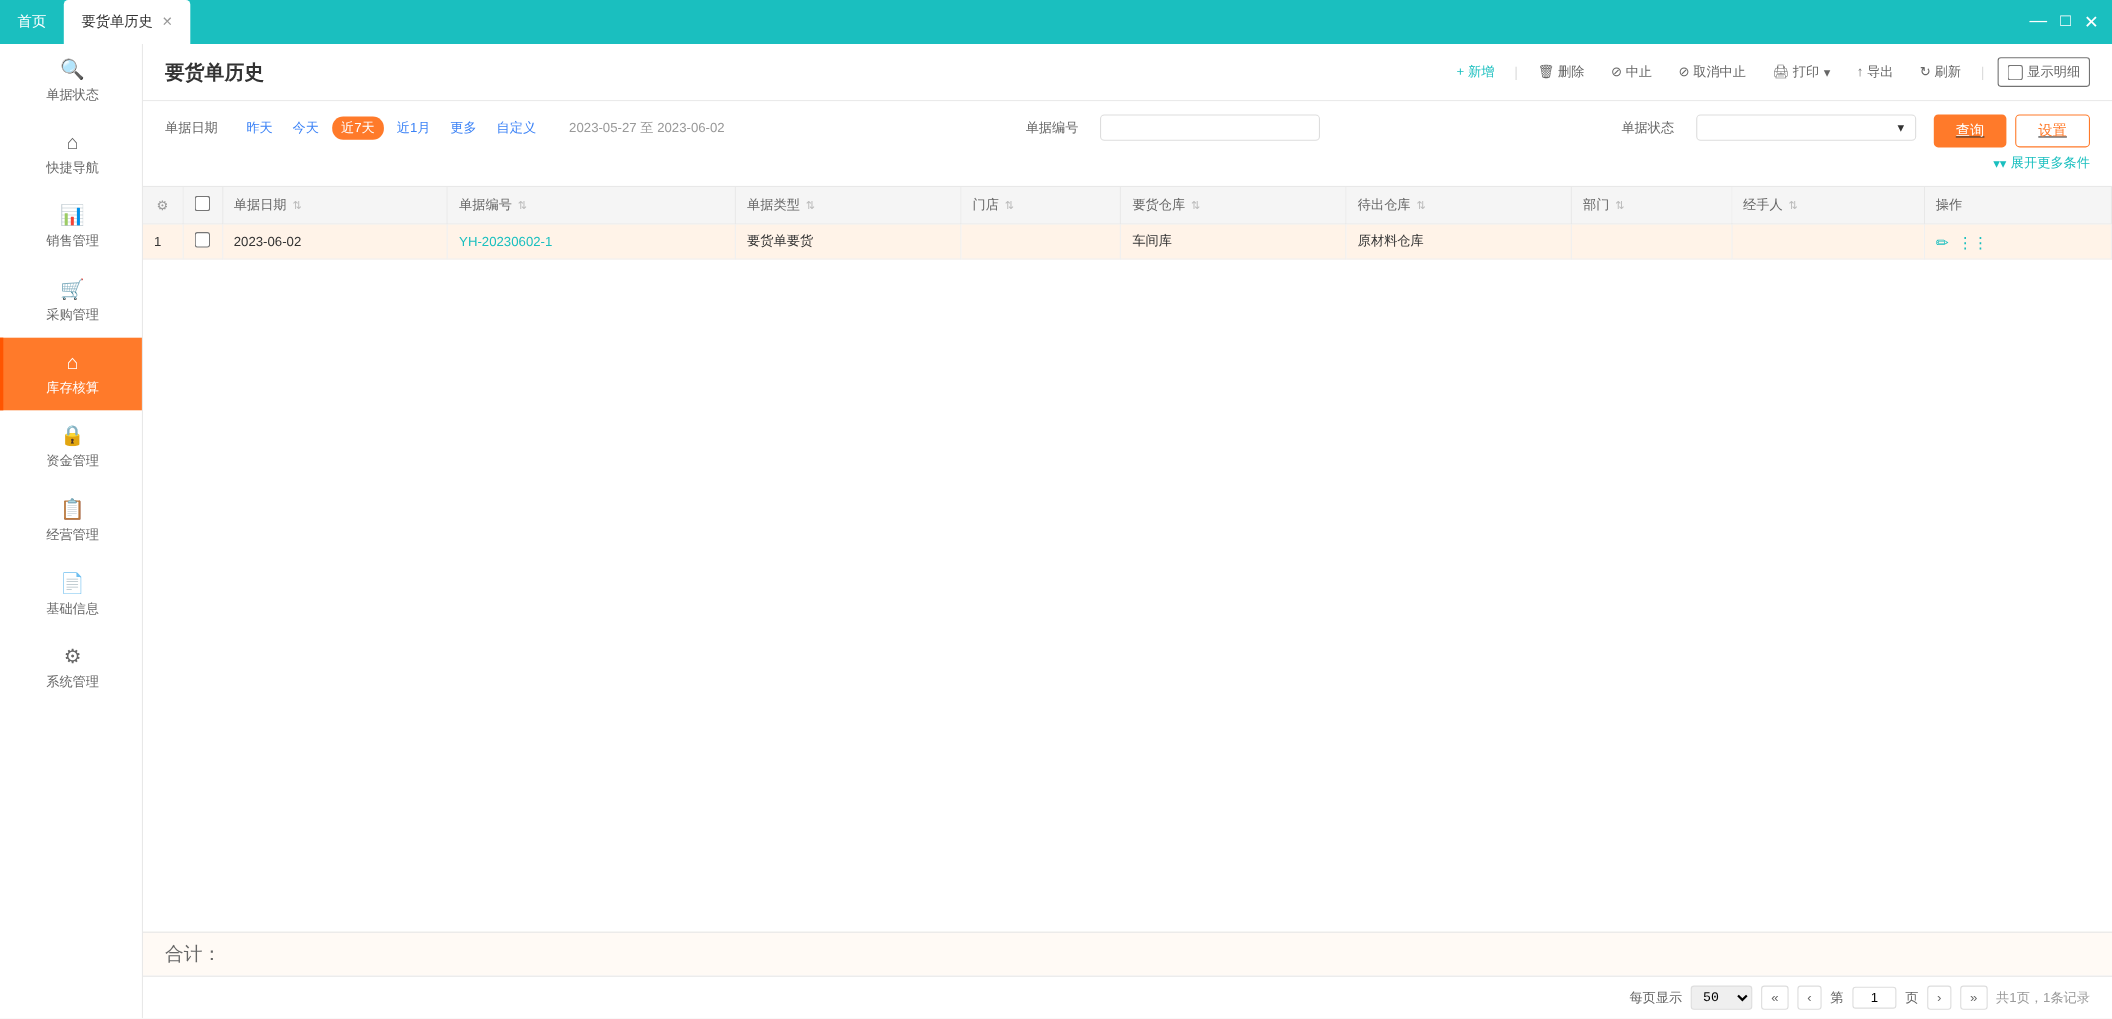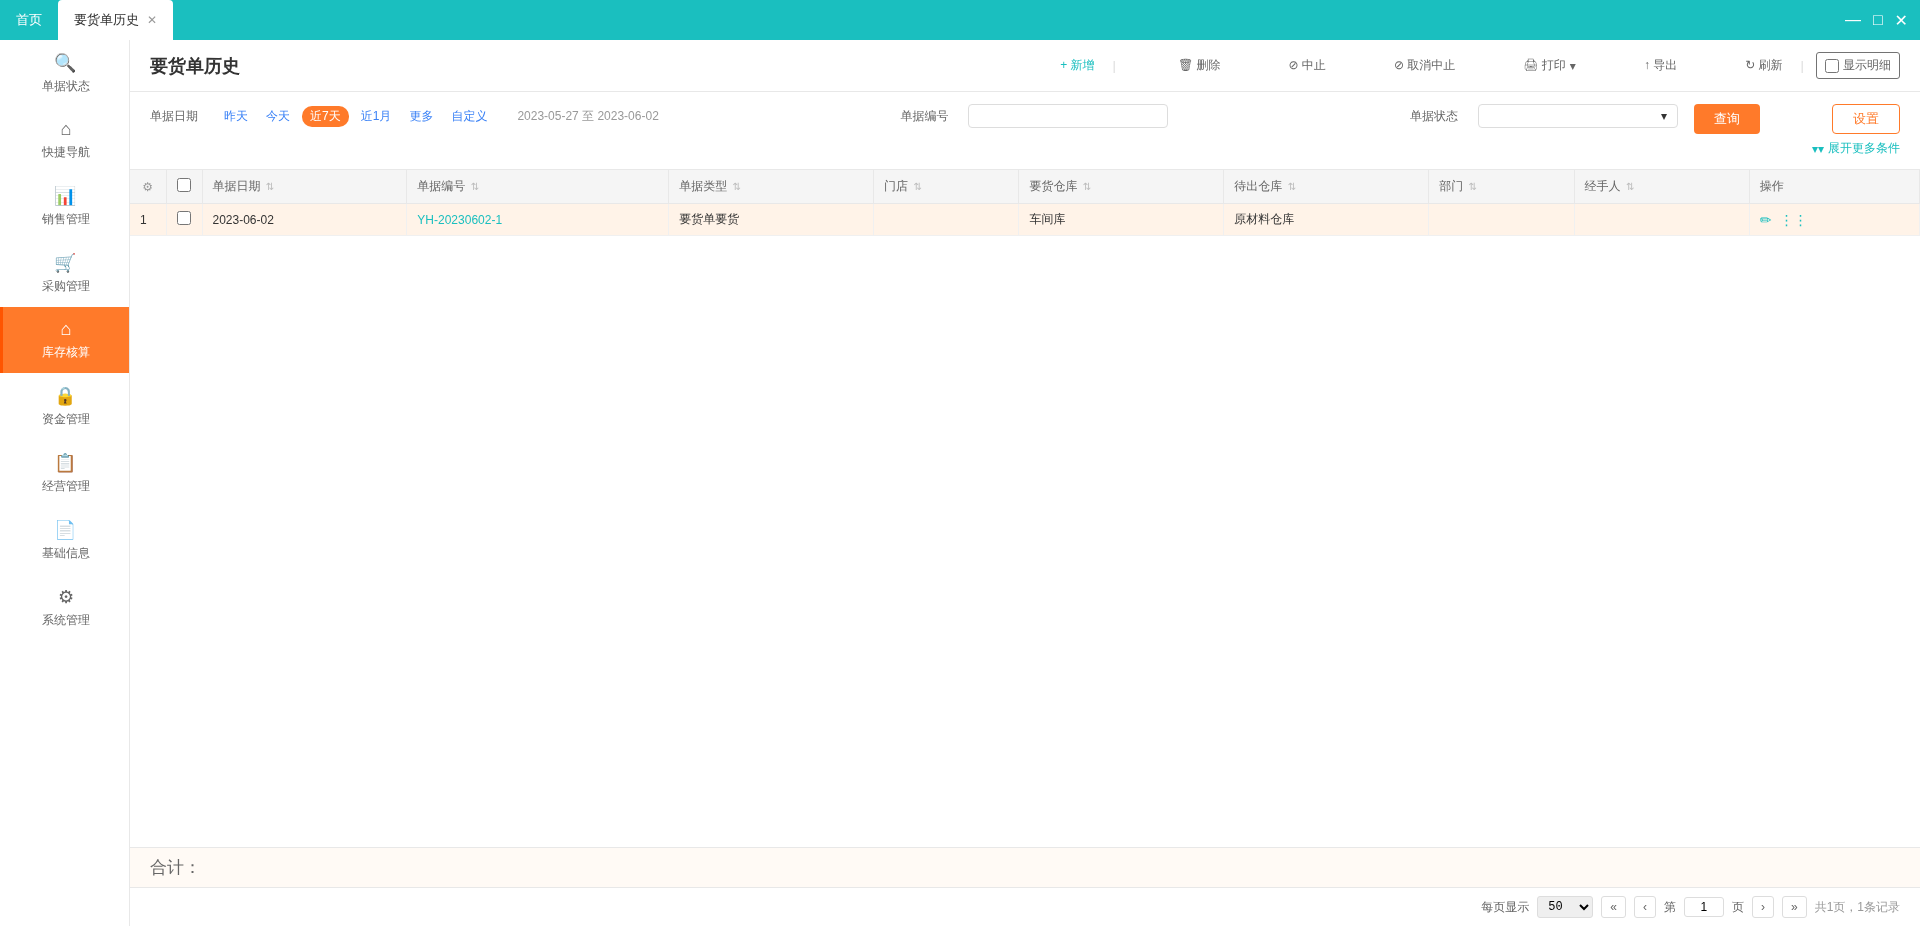--- a/index.html
+++ b/index.html
@@ -23,25 +23,25 @@
     .sidebar-item.active { background: #ff7a2a; color: #fff; border-left: 3px solid #ff5500; }
     .sidebar-item .icon { font-size: 18px; }
 
     
     .content { flex: 1; display: flex; flex-direction: column; overflow: hidden; }
 
     
     .page-header { background: #fff; padding: 12px 20px; border-bottom: 1px solid #e8e8e8; display: flex; align-items: center; }
     .page-title { font-size: 18px; font-weight: bold; color: #333; flex: 1; }
     .toolbar { display: flex; align-items: center; gap: 12px; }
-    .toolbar-btn { display: flex; align-items: center; gap: 4px; font-size: 12px; color: #666; cursor: pointer; padding: 4px 6px; border-radius: 3px; margin-left: 44px; }
+    .toolbar-btn { display: flex; align-items: center; gap: 4px; font-size: 12px; color: #666; cursor: pointer; padding: 4px 6px; border-radius: 3px; }
     .toolbar-btn.add { color: #1abfbf; }
     .toolbar-btn.delete { color: #666; }
     .btn-query { background: #ff7a2a; color: #fff; border: none; padding: 6px 20px; border-radius: 4px; cursor: pointer; font-size: 13px; }
-    .btn-setting { background: #fff; color: #ff7a2a; border: 1px solid #ff7a2a; padding: 5px 20px; border-radius: 4px; cursor: pointer; font-size: 13px; margin-left: 48px; }
+    .btn-setting { background: #fff; color: #ff7a2a; border: 1px solid #ff7a2a; padding: 5px 20px; border-radius: 4px; cursor: pointer; font-size: 13px; }
     .btn-display { display: flex; align-items: center; gap: 4px; font-size: 12px; color: #666; cursor: pointer; border: 1px solid #737373; padding: 4px 8px; border-radius: 3px; background: #fff; }
 
     
     .filter-area { background: #fff; padding: 12px 20px; border-bottom: 1px solid #e8e8e8; }
     .filter-row { display: flex; align-items: center; gap: 20px; margin-bottom: 8px; }
     .filter-label { color: #666; font-size: 12px; white-space: nowrap; }
     .date-shortcuts { display: flex; gap: 6px; align-items: center; }
     .date-shortcut { font-size: 12px; color: #3b82f6; cursor: pointer; padding: 2px 6px; border-radius: 3px; }
     .date-shortcut.active { background: #ff7a2a; color: #fff; border-radius: 10px; padding: 2px 8px; }
     .date-range { font-size: 12px; color: #999; margin-left: 4px; }
@@ -76,21 +76,21 @@
     .page-input { border: 1px solid #ddd; border-radius: 3px; padding: 2px 6px; width: 40px; text-align: center; font-size: 12px; }
     .page-info { color: #999; font-size: 12px; }
 
     
     input[type=checkbox] { width: 14px; height: 14px; cursor: pointer; }
 
     
     .toolbar-divider { color: #ddd; }
 
     .filter-section { display: flex; align-items: flex-start; gap: 0; width: 100%; }
-    .filter-actions { display: flex; gap: 24px; }
+    .filter-actions { display: flex; gap: 8px; text-decoration: underline; }
   </style>
 </head>
 <body>
 
 <div class="top-bar">
   <div class="tab-item home">
     <span>首页</span>
   </div>
   <div class="tab-item active">
     <span>要货单历史</span>

